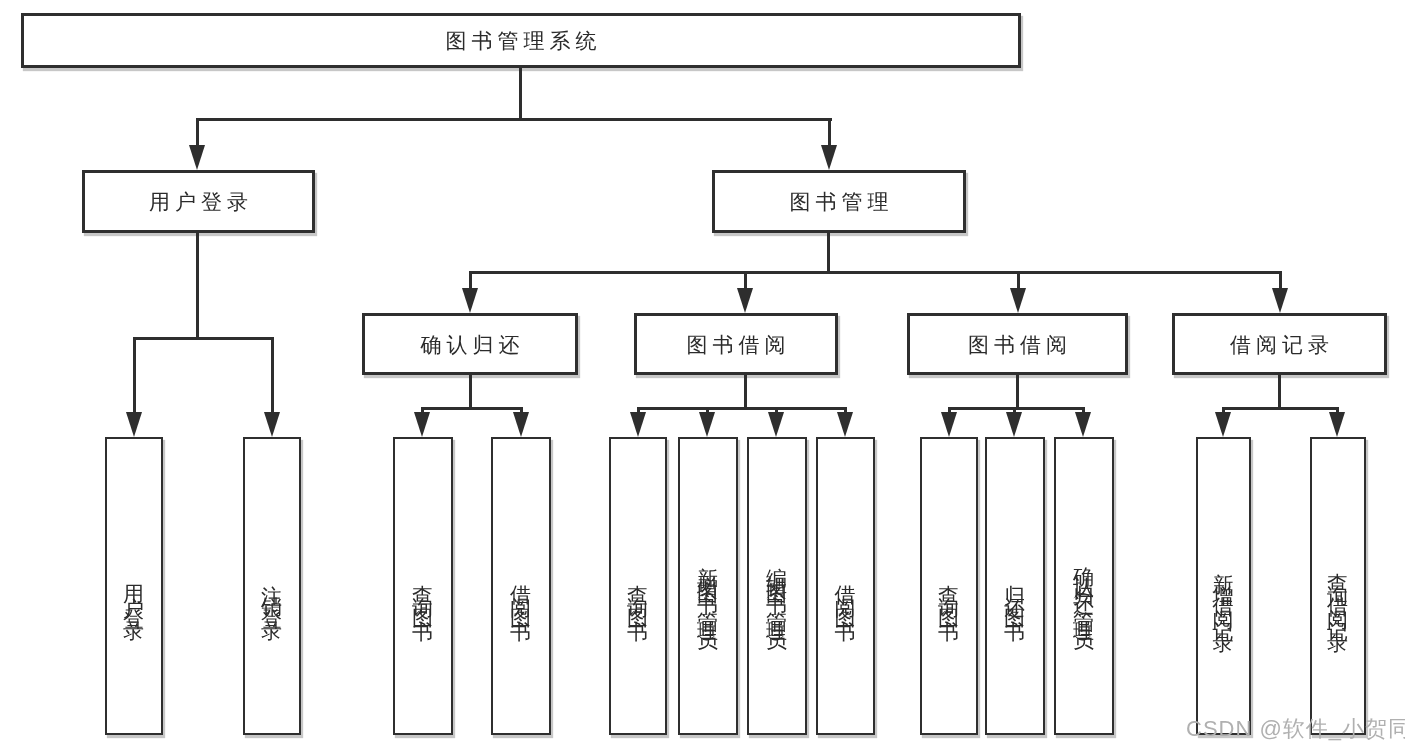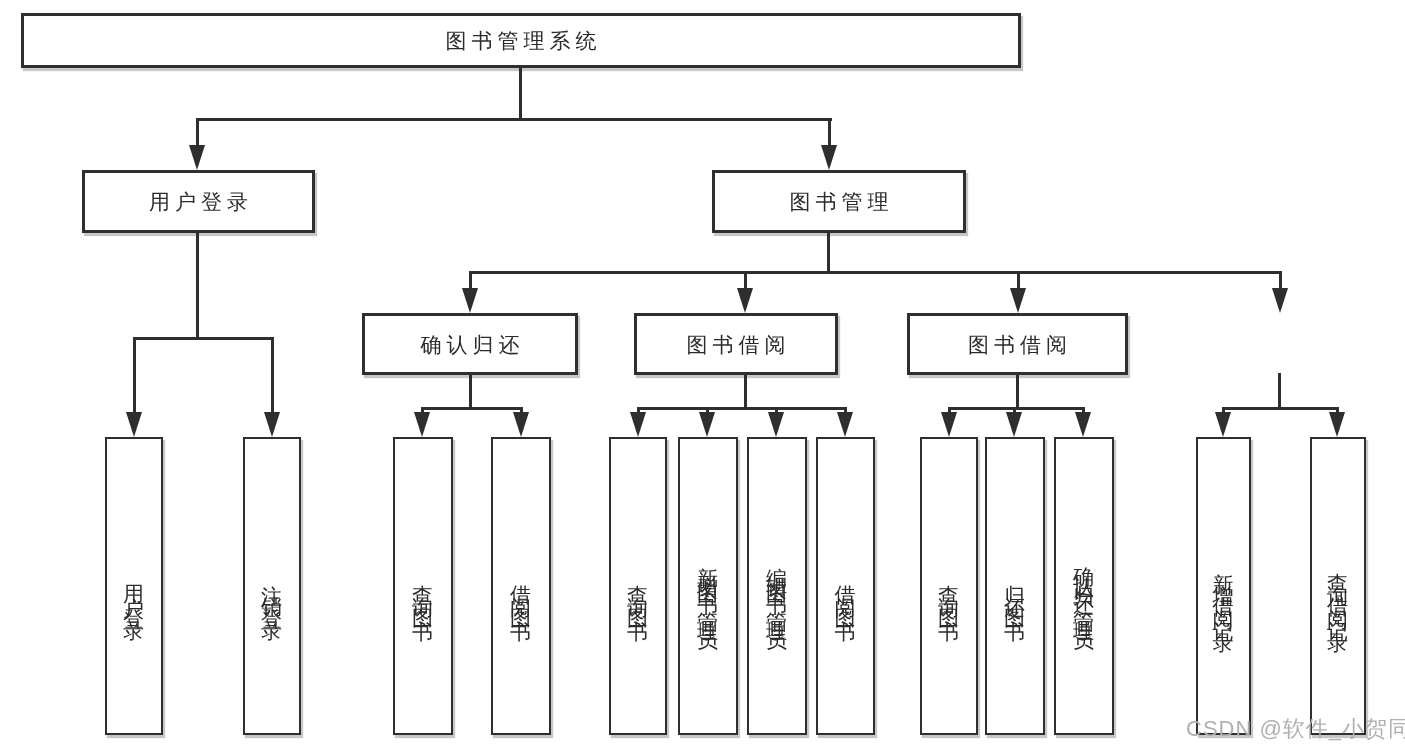--- a/index.html
+++ b/index.html
@@ -56,20 +56,23 @@
   </div>
 
   <div class="box h" style="left:362px;top:313px;width:216px;height:62px">
     <span>确认归还</span>
   </div>
   <div class="box h" style="left:634px;top:313px;width:204px;height:62px">
     <span>图书借阅</span>
   </div>
   <div class="box h" style="left:907px;top:313px;width:221px;height:62px">
     <span>图书借阅</span>
+  </div>
+  <div class="box h" style="left:1172px;top:313px;width:215px;height:62px">
+    <span>借阅记录</span>
   </div>
 
   <div class="box v" style="left:105px;top:437px;width:58px;height:298px">
     <span>用户登录</span>
   </div>
   <div class="box v" style="left:243px;top:437px;width:58px;height:298px">
     <span>注销登录</span>
   </div>
 
   <div class="box v" style="left:393px;top:437px;width:60px;height:298px">

